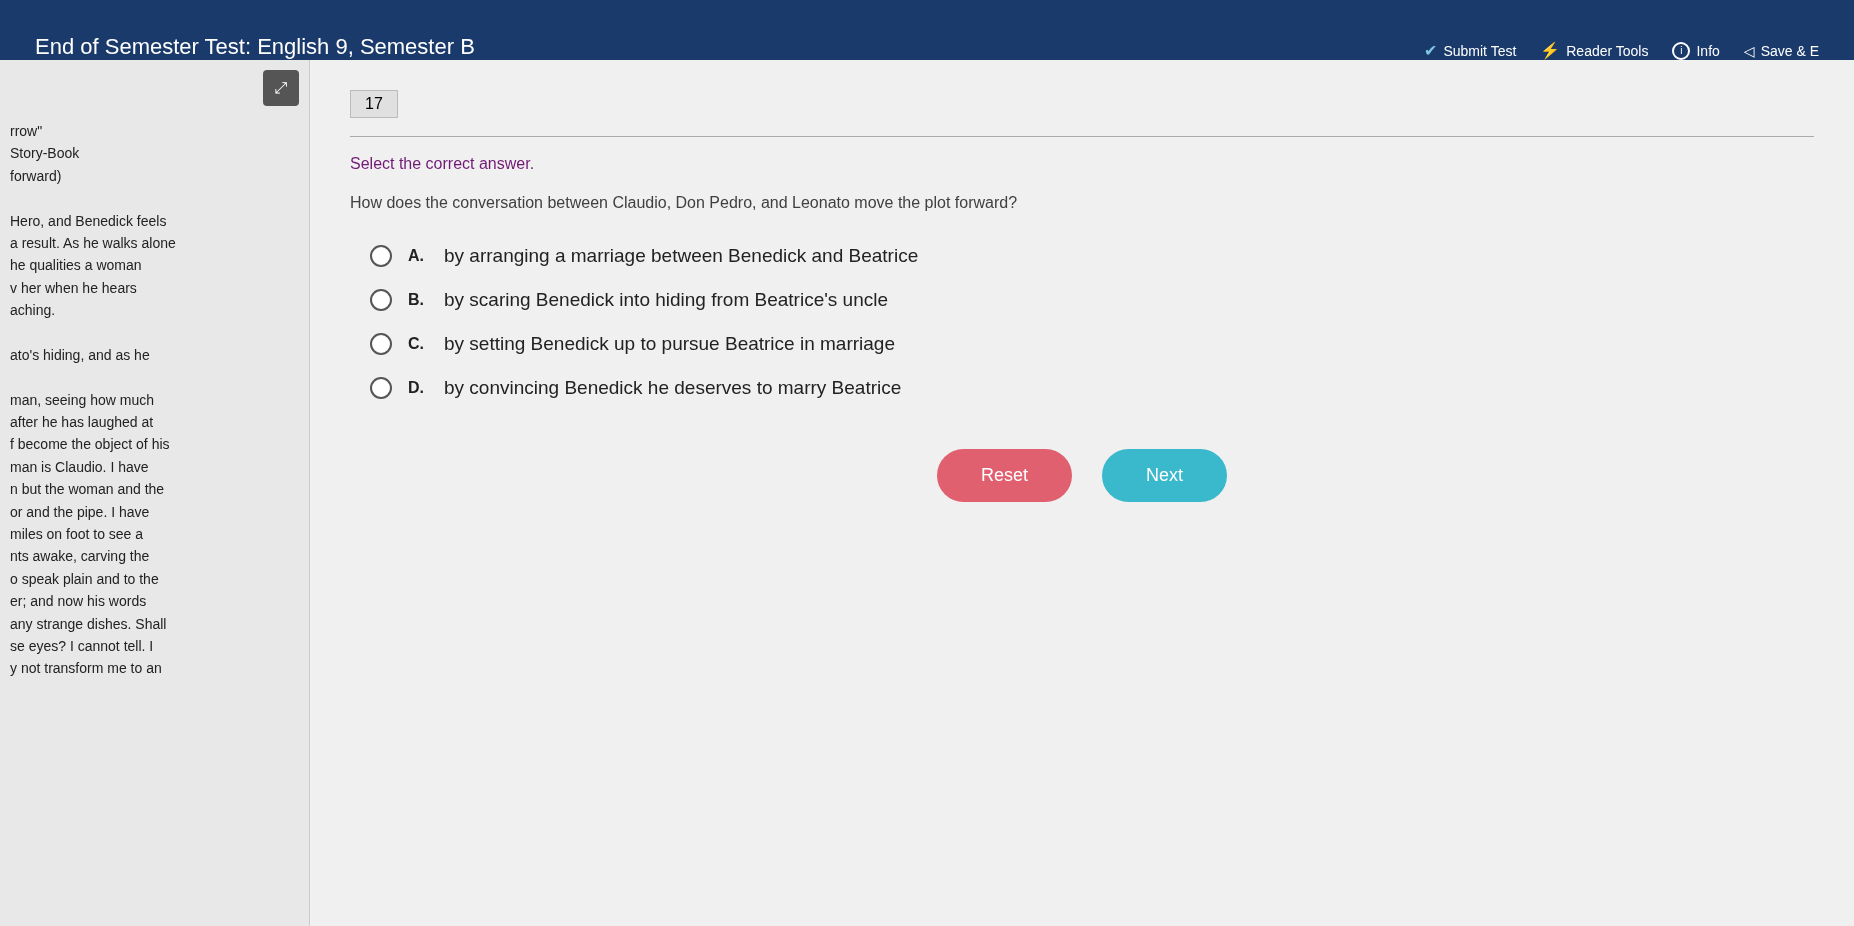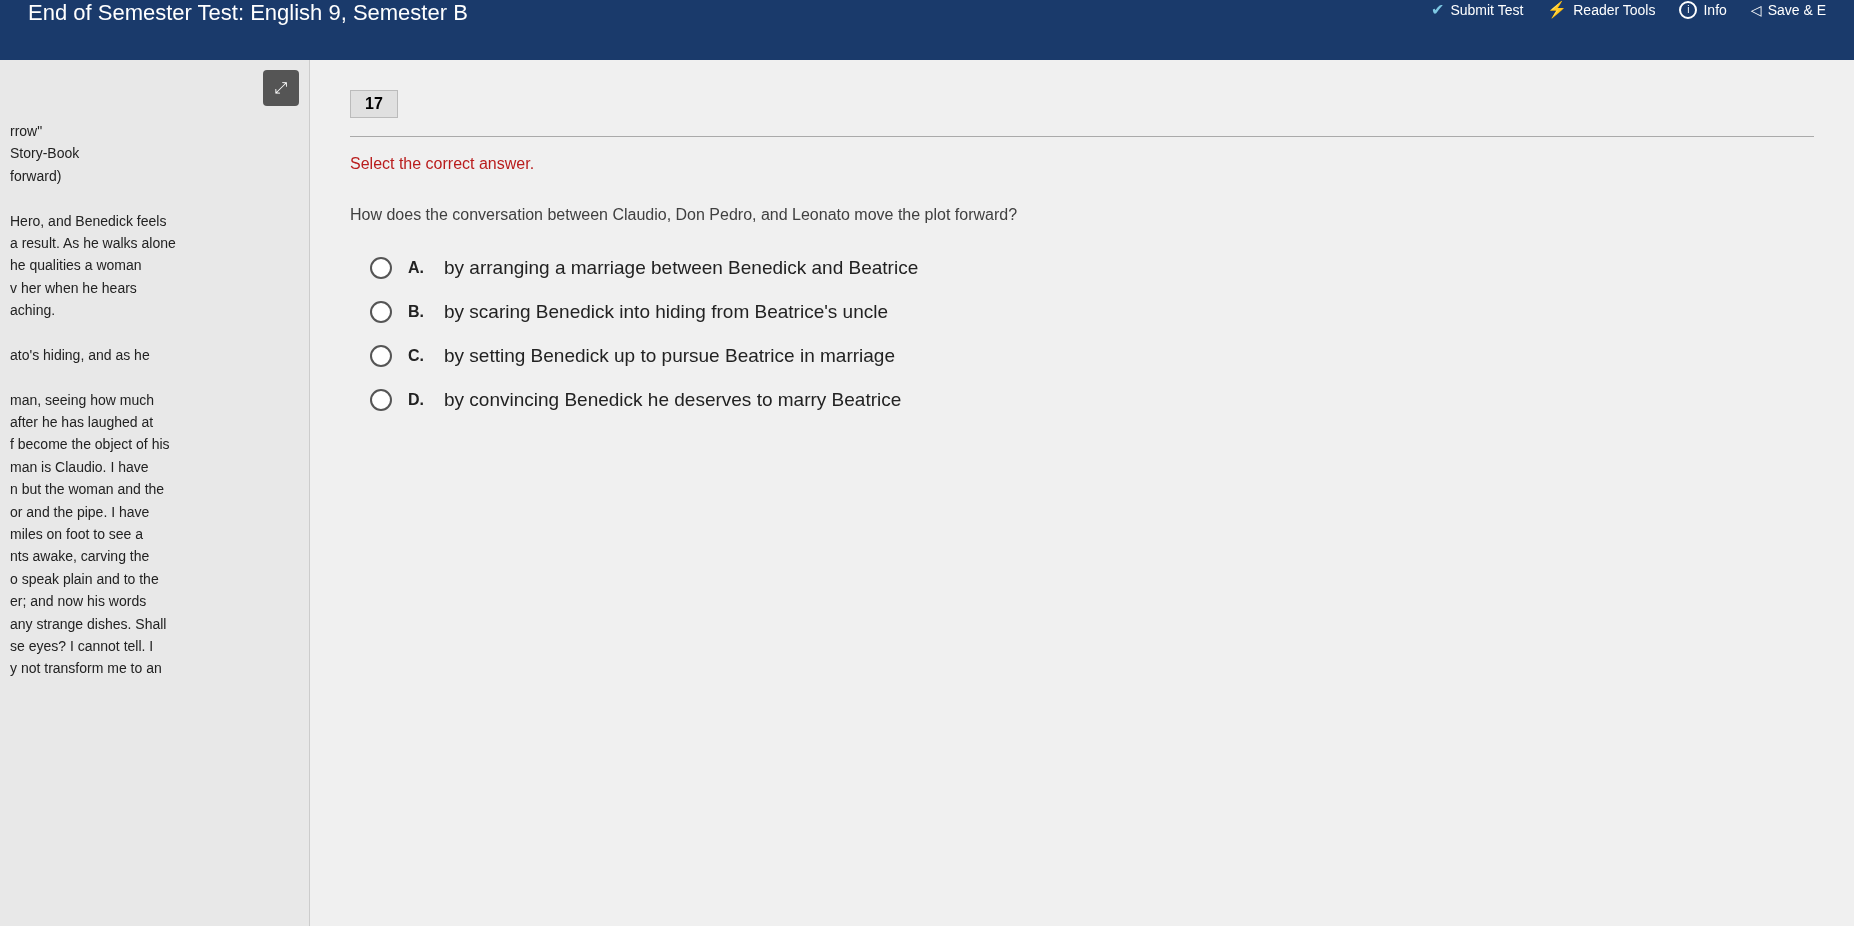--- a/index.html
+++ b/index.html
@@ -3,23 +3,23 @@
   <meta charset="utf-8">
   <style>
     * { box-sizing: border-box; margin: 0; padding: 0; }
     body { font-family: Arial, sans-serif; background: #c8c8c8; width: 1854px; height: 926px; overflow: hidden; }
 
     
     .header {
       background: #1a3a6b;
       color: white;
       display: flex;
-      align-items: flex-start;
+      align-items: flex-end;
       justify-content: space-between;
-      padding: 0 28px;
+      padding: 0 35px;
       height: 60px;
     }
     .header-title {
       font-size: 22px;
       font-weight: 400;
       color: white;
     }
     .header-actions {
       display: flex;
       align-items: center;
@@ -87,32 +87,32 @@
       background: #f0f0f0;
       padding: 30px 40px;
       overflow-y: auto;
     }
     .question-number-box {
       background: #e0e0e0;
       border: 1px solid #bbb;
       display: inline-block;
       padding: 4px 14px;
       font-size: 16px;
-      font-weight: bold;
+      font-weight: normal;
       margin-bottom: 18px;
     }
     .question-divider {
       border: none;
       border-top: 1px solid #aaa;
       margin-bottom: 18px;
     }
     .select-instruction {
       font-size: 16px;
-      color: #b91c1c;
-      margin-bottom: 30px;
+      color: #701a75;
+      margin-bottom: 18px;
     }
     .question-text {
       font-size: 16px;
       color: #404040;
       margin-bottom: 30px;
       line-height: 1.5;
     }
     .answer-options {
       display: flex;
       flex-direction: column;
@@ -258,15 +258,19 @@
           <span class="option-label">C.</span>
           <span class="option-text">by setting Benedick up to pursue Beatrice in marriage</span>
         </div>
         <div class="answer-option">
           <div class="radio-outer"></div>
           <span class="option-label">D.</span>
           <span class="option-text">by convincing Benedick he deserves to marry Beatrice</span>
         </div>
       </div>
 
+    <div class="buttons-row">
+      <button class="btn-reset">Reset</button>
+      <button class="btn-next">Next</button>
+    </div>
   </div>
 
 </div>
 
 </body></html>

